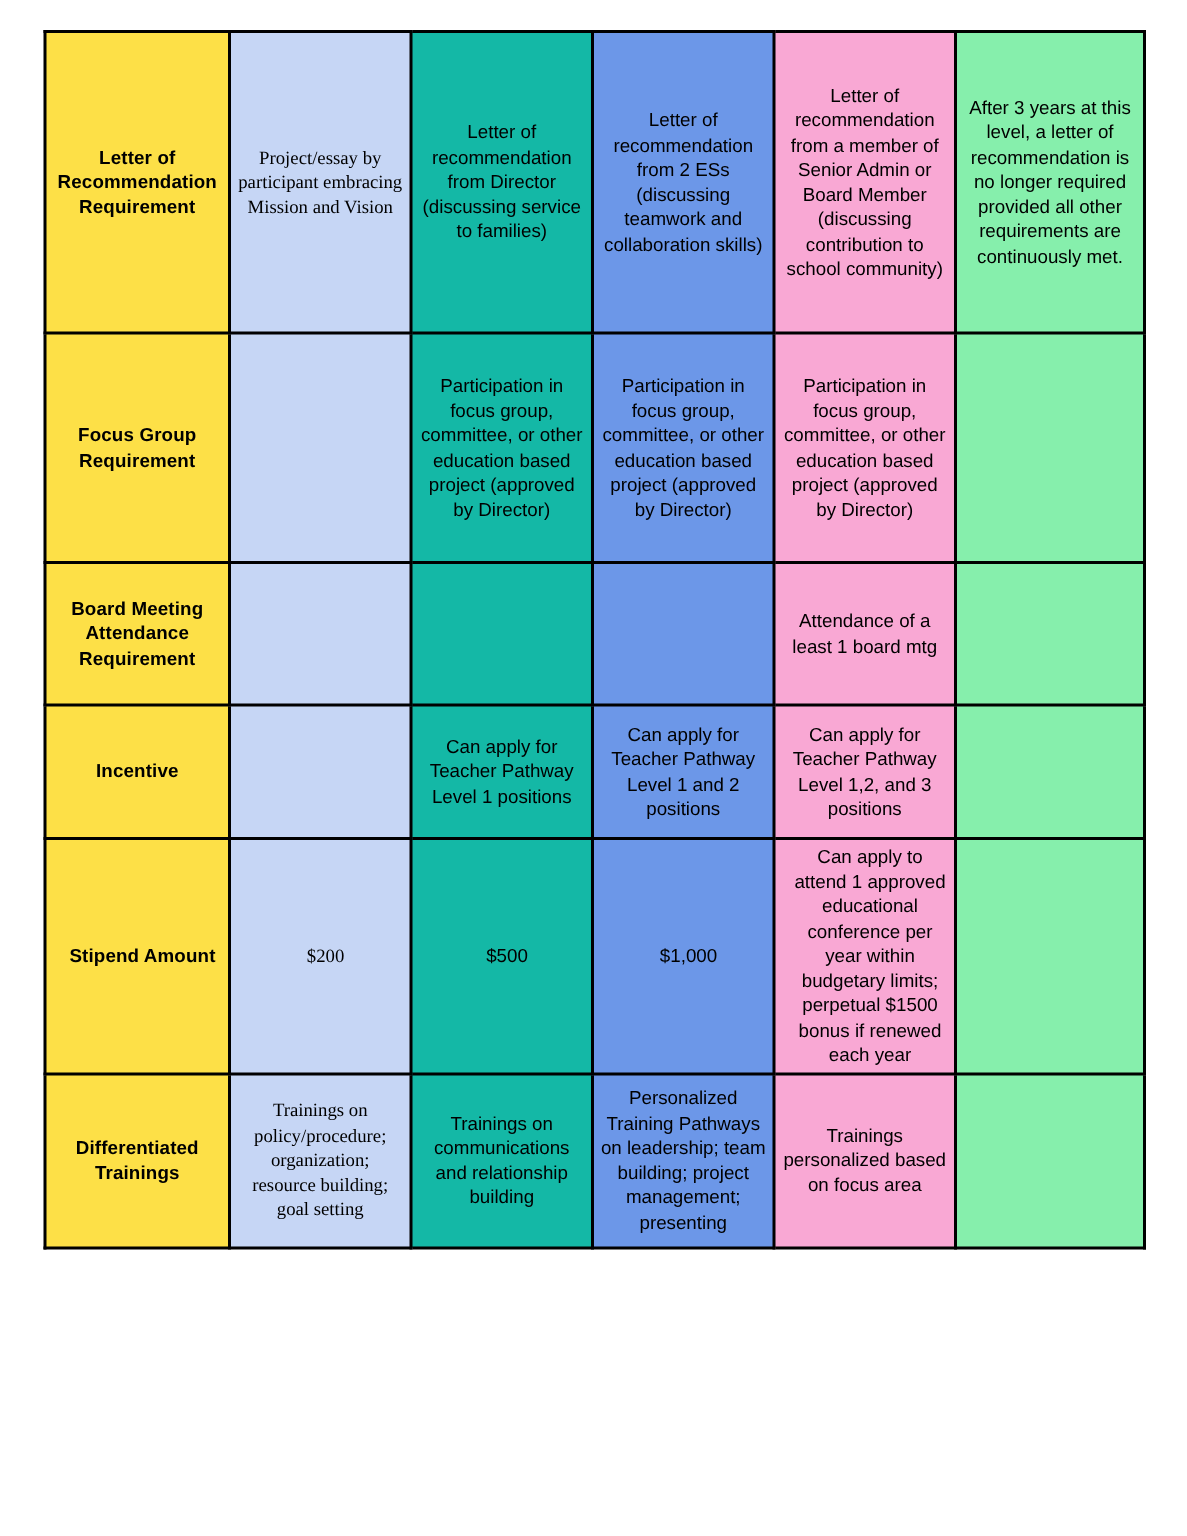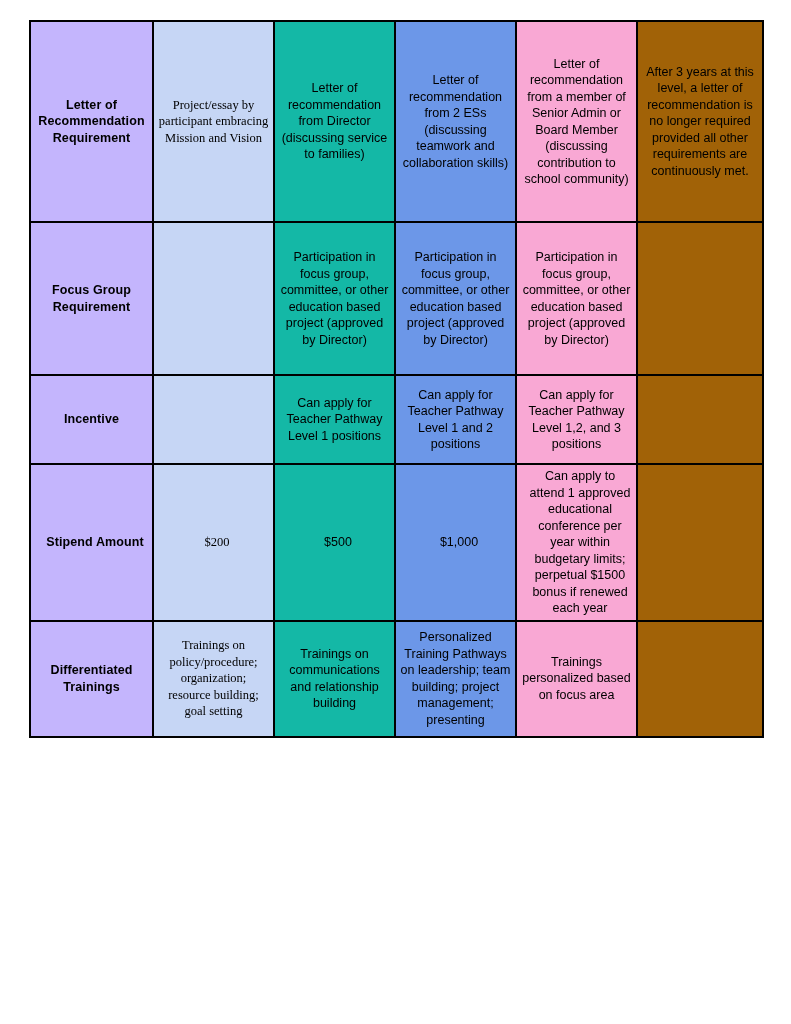--- a/index.html
+++ b/index.html
@@ -52,33 +52,33 @@
   
   col.c-label { width: 123px; }
   col.c-l1    { width: 121px; }
   col.c-l2    { width: 121px; }
   col.c-l3    { width: 121px; }
   col.c-l4    { width: 121px; }
   col.c-l5    { width: 126px; }
 
   
   td.rowlabel {
-    background: #c4b5fd;
+    background: #fde047;
     font-weight: bold;
     font-size: 13.5px;
     line-height: 1.45;
     letter-spacing: 0.1px;
   }
 
   
   td.tier1 { background: #c6d6f5; font-family: Liberation Serif, serif; }
   td.tier2 { background: #14b8a6; }
   td.tier3 { background: #6c97e8; }
   td.tier4 { background: #f9a8d4; }
-  td.tier5 { background: #a16207; margin-top: 48px; }
+  td.tier5 { background: #86efac; margin-top: 48px; }
 
   td.empty { font-size: 0; line-height: 0; }
 
   
   tr.r-letter td     { height: 193px; }
   tr.r-focus td      { height: 145px; }
   tr.r-board td      { height: 87px; }
   tr.r-incentive td  { height: 81px; }
   tr.r-stipend td    { height: 142px; padding-left: 11px; }
   tr.r-training td   { height: 108px; }
@@ -136,20 +136,40 @@
             <span class="cell-text">Participation in focus group, committee, or other education based project (approved by Director)</span>
           </td>
           <td class="tier4">
             <span class="cell-text">Participation in focus group, committee, or other education based project (approved by Director)</span>
           </td>
           <td class="tier5 empty">
             <span class="cell-text"></span>
           </td>
         </tr>
 
+        <tr class="r-board">
+          <td class="rowlabel">
+            <span class="cell-text">Board Meeting Attendance Requirement</span>
+          </td>
+          <td class="tier1 empty">
+            <span class="cell-text"></span>
+          </td>
+          <td class="tier2 empty">
+            <span class="cell-text"></span>
+          </td>
+          <td class="tier3 empty">
+            <span class="cell-text"></span>
+          </td>
+          <td class="tier4">
+            <span class="cell-text">Attendance of a least 1 board mtg</span>
+          </td>
+          <td class="tier5 empty">
+            <span class="cell-text"></span>
+          </td>
+        </tr>
 
         <tr class="r-incentive">
           <td class="rowlabel">
             <span class="cell-text">Incentive</span>
           </td>
           <td class="tier1 empty">
             <span class="cell-text"></span>
           </td>
           <td class="tier2">
             <span class="cell-text">Can apply for Teacher Pathway Level 1 positions</span>

